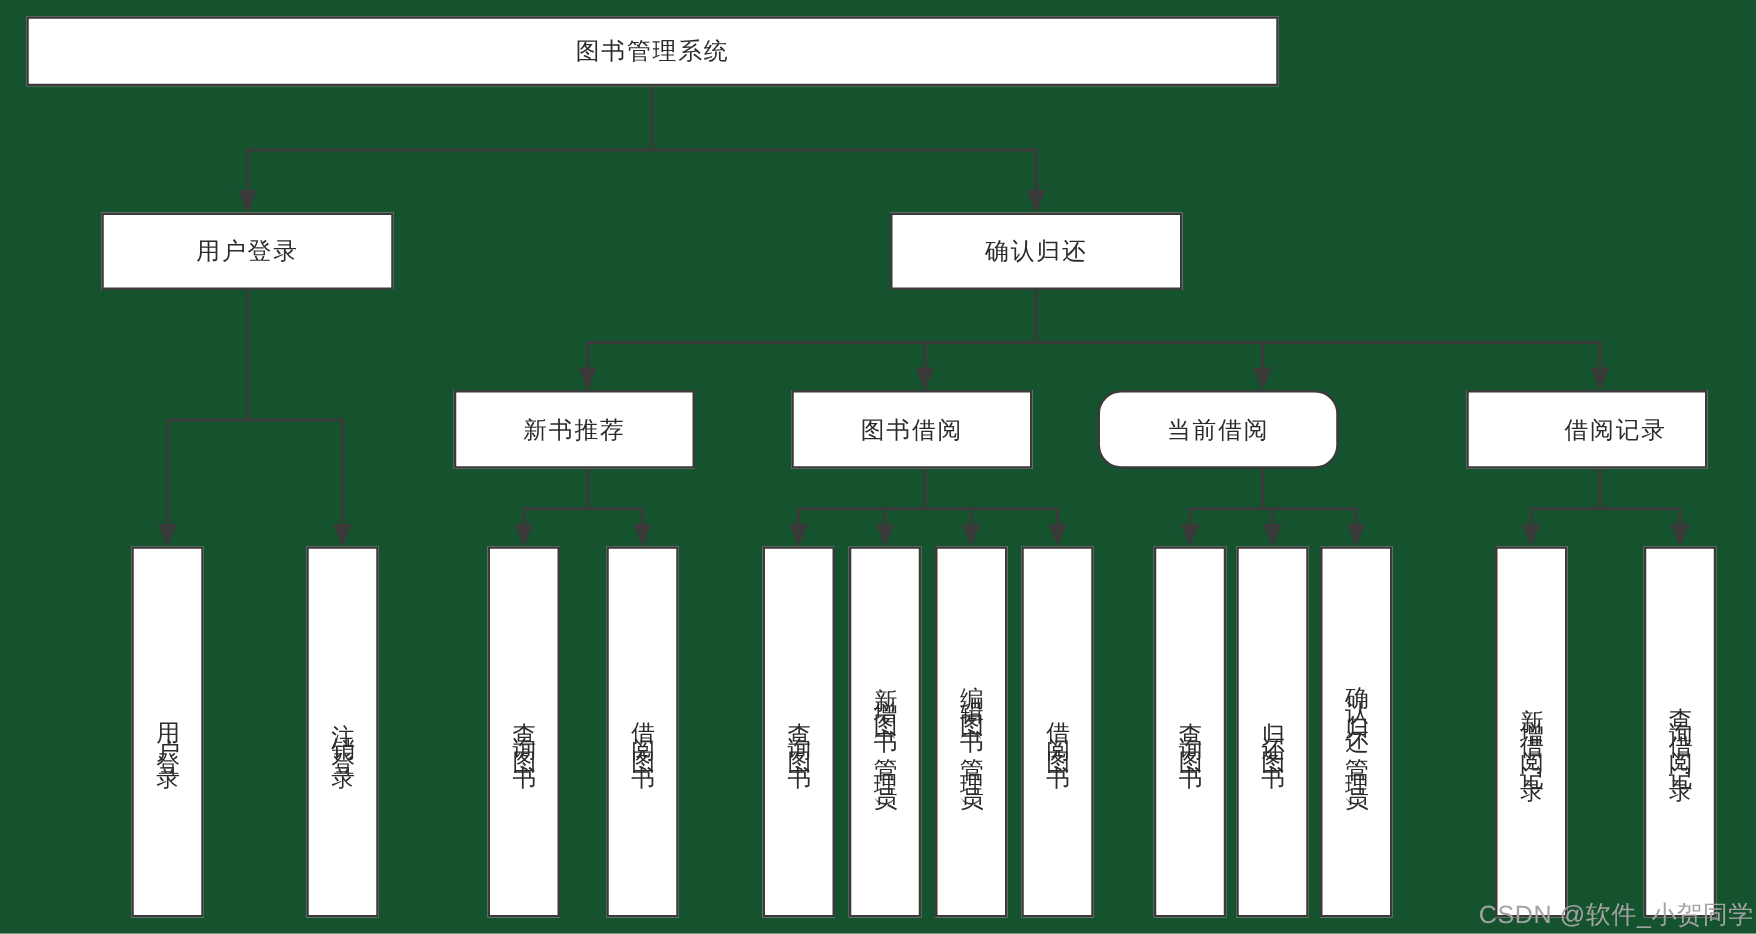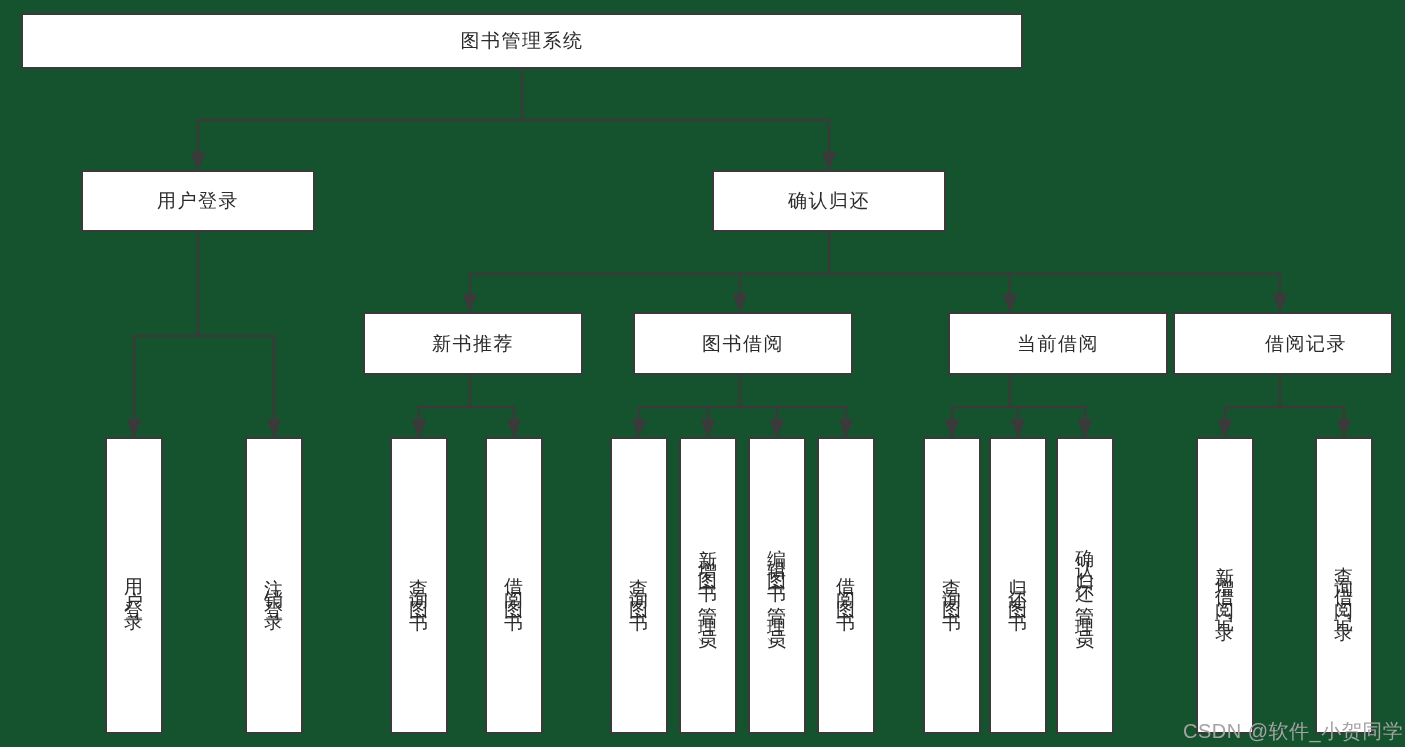--- a/index.html
+++ b/index.html
@@ -40,21 +40,21 @@
   .vlabel {
     writing-mode: vertical-rl;
     text-orientation: mixed;
     font-size: 19px;
     letter-spacing: 11.5px;
     line-height: 1;
     white-space: nowrap;
   }
   .root-box  { left: 21px;  top: 13px;  width: 1002px; height: 56px; }
   .l2-box    { top: 170px; width: 234px; height: 62px; }
-  .l3-box    { top: 312px; width: 220px; height: 63px; }
+  .l3-box    { top: 312px; width: 193px; height: 63px; }
   .leaf-box  { top: 437px; width: 58px;  height: 297px; }
   .watermark {
     position: absolute;
     left: 1183px;
     top: 718px;
     font-size: 20px;
     letter-spacing: 0.5px;
     color: #a3a3a3;
     white-space: nowrap;
     z-index: 5;
@@ -140,21 +140,21 @@
   <div class="box l2-box" style="left:712px;">
     <span class="hlabel">确认归还</span>
   </div>
 
   <div class="box l3-box" style="left:363px;">
     <span class="hlabel">新书推荐</span>
   </div>
   <div class="box l3-box" style="left:633px;">
     <span class="hlabel">图书借阅</span>
   </div>
-  <div class="box l3-box" style="left:948px;">
+  <div class="box l3-box" style="left:878px;border-radius:19px;">
     <span class="hlabel">当前借阅</span>
   </div>
   <div class="box l3-box" style="left:1173px;padding-left:46px;">
     <span class="hlabel">借阅记录</span>
   </div>
 
   <div class="box leaf-box" style="left:105px;">
     <span class="vlabel">用户登录</span>
   </div>
   <div class="box leaf-box" style="left:245px;">

